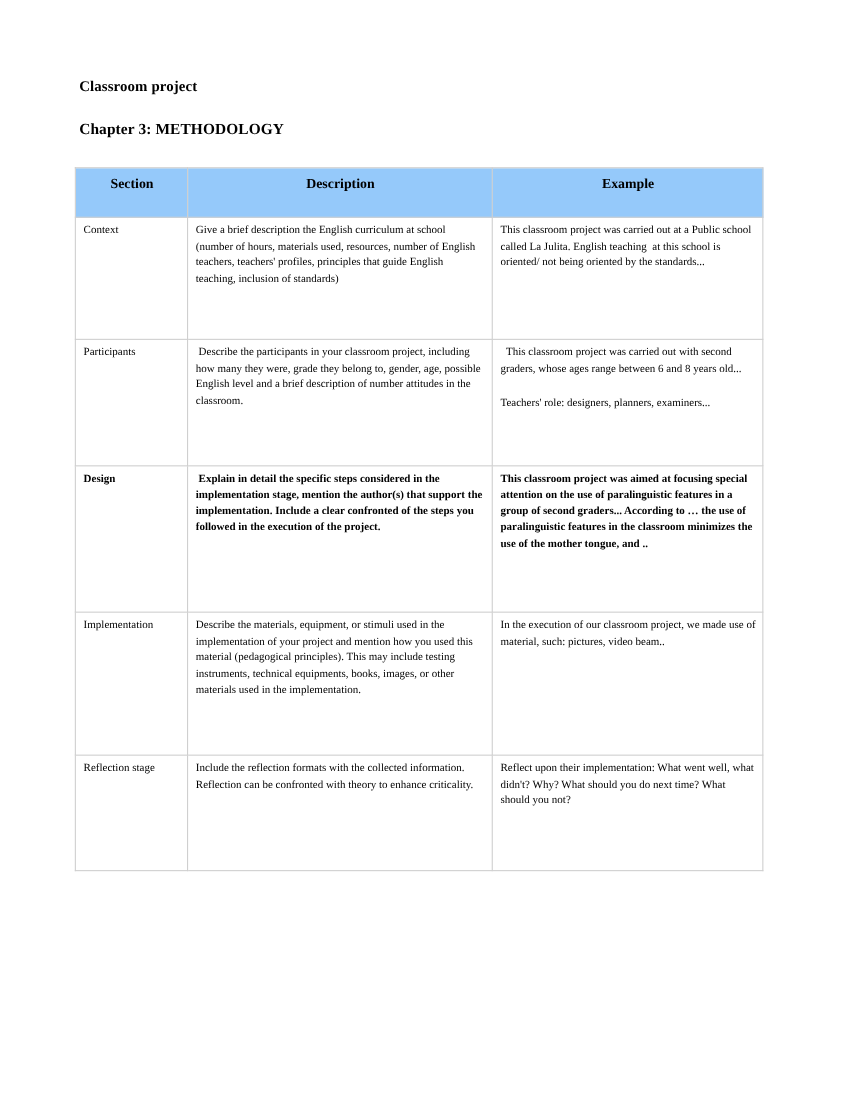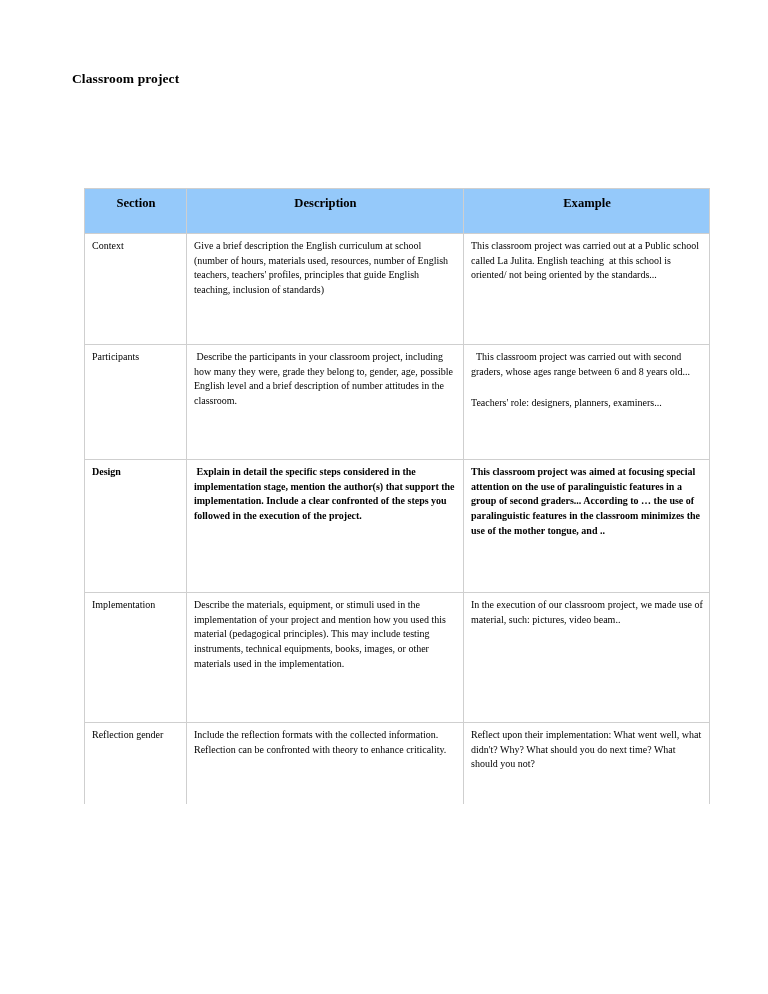--- a/index.html
+++ b/index.html
@@ -35,26 +35,25 @@
     left: 72px;
     top: 111px;
     font-size: 14px;
     font-weight: bold;
     letter-spacing: 0.1px;
     line-height: 1.2;
     white-space: nowrap;
   }
   .methodology-table {
     position: absolute;
-    left: 84px;
+    left: 68px;
     top: 152px;
     width: 625px;
     border-collapse: collapse;
     table-layout: fixed;
-    margin-top: 36px;
   }
   .methodology-table col.c-section  { width: 102px; }
   .methodology-table col.c-desc     { width: 277px; }
   .methodology-table col.c-example  { width: 246px; }
 
   .methodology-table th,
   .methodology-table td {
     border: 1px solid #cfcfcf;
     vertical-align: top;
     padding: 5px 6px 5px 7px;
@@ -84,20 +83,21 @@
   .row-impl      td { height: 119px; }
   .row-reflect   td { height: 94px; }
 </style>
 </head>
 <body>
 
 <div class="page">
 
   <div class="doc-title">Classroom project</div>
 
+  <div class="doc-subtitle">Chapter 3: METHODOLOGY</div>
 
   <table class="methodology-table">
     <colgroup>
       <col class="c-section">
       <col class="c-desc">
       <col class="c-example">
     </colgroup>
     <thead>
       <tr>
         <th>Section</th>
@@ -142,21 +142,21 @@
         <td>Implementation</td>
         <td>
           <span class="cell-text">Describe the materials, equipment, or stimuli used in the implementation of your project and mention how you used this material (pedagogical principles). This may include testing instruments, technical equipments, books, images, or other materials used in the implementation.</span>
         </td>
         <td>
           <span class="cell-text">In the execution of our classroom project, we made use of material, such: pictures, video beam..</span>
         </td>
       </tr>
 
       <tr class="row-reflect">
-        <td>Reflection gender</td>
+        <td>Reflection stage</td>
         <td>
           <span class="cell-text">Include the reflection formats with the collected information. Reflection can be confronted with theory to enhance criticality.</span>
         </td>
         <td>
           <span class="cell-text">Reflect upon their implementation: What went well, what didn't? Why? What should you do next time? What should you not?</span>
         </td>
       </tr>
 
     </tbody>
   </table>

